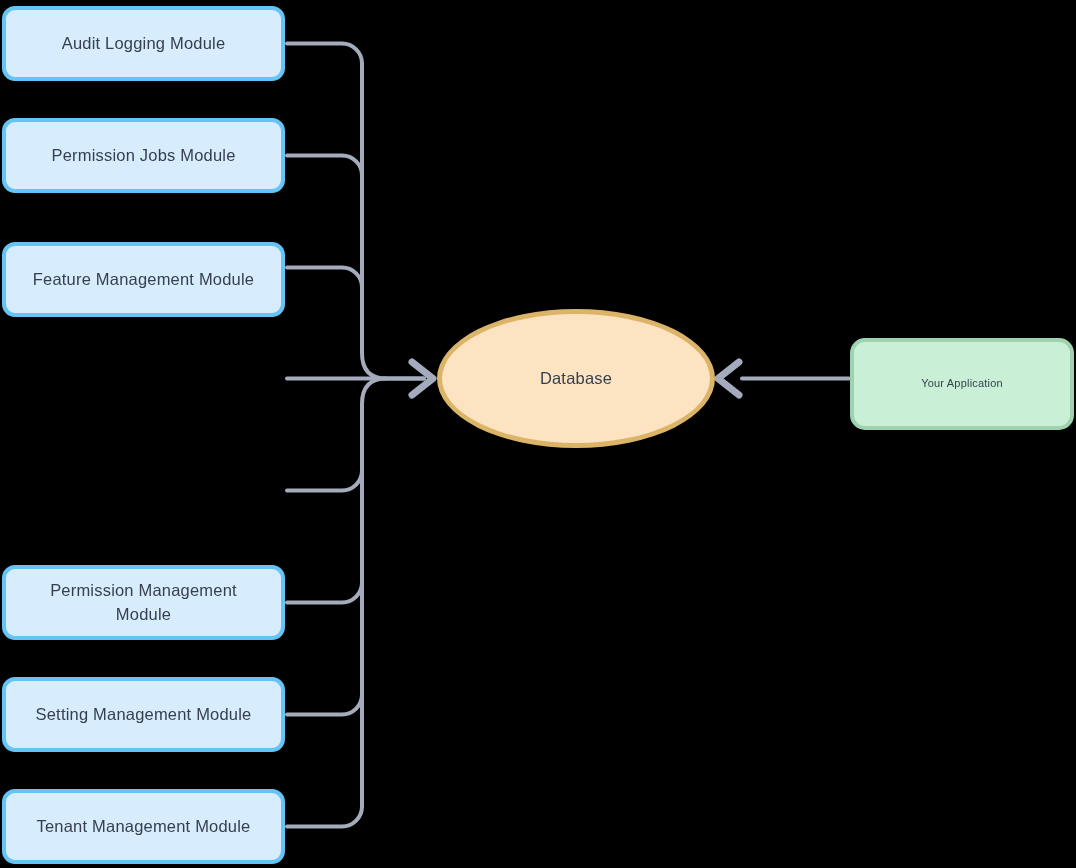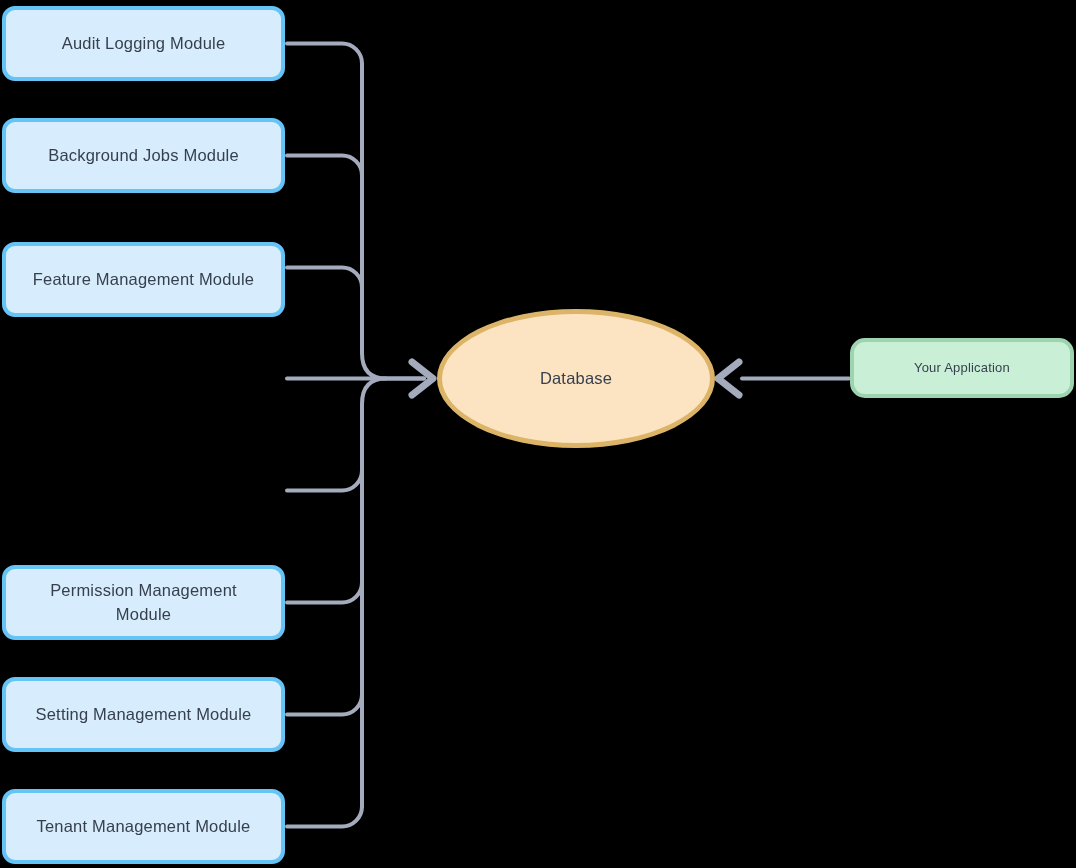--- a/index.html
+++ b/index.html
@@ -67,25 +67,25 @@
     background: var(--database-fill);
     border: 5px solid var(--database-border);
     border-radius: 50%;
     flex-direction: row;
     line-height: 25px;
   }
   .app-box {
     left: 850px;
     top: 338px;
     width: 224px;
-    height: 60px;
+    height: 92px;
     background: var(--application-fill);
     border: 4px solid var(--application-border);
     border-radius: 15px;
-    font-size: 13px;
+    font-size: 11px;
   }
 </style>
 </head>
 <body>
 
 <div class="canvas">
 
   <svg class="connectors" viewBox="0 0 1076 868" xmlns="http://www.w3.org/2000/svg">
 
     <path d="M 287 43.5 H 342 A 20 20 0 0 1 362 63.5"></path>
@@ -103,21 +103,21 @@
     <path class="arrowhead" d="M 412 362 L 433 378.5 L 412 395"></path>
 
     <path d="M 849 378.5 H 742"></path>
     <path class="arrowhead" d="M 739 362 L 718 378.5 L 739 395"></path>
   </svg>
 
   <div class="node module-box" style="top:6px">
     <span>Audit Logging Module</span>
   </div>
   <div class="node module-box" style="top:118px">
-    <span>Background Jobs Module</span>
+    <span>Permission Jobs Module</span>
   </div>
   <div class="node module-box" style="top:242px">
     <span>Feature Management Module</span>
   </div>
   <div class="node module-box" style="top:565px">
     <span>Permission Management Module</span>
   </div>
   <div class="node module-box" style="top:789px">
     <span>Tenant Management Module</span>
   </div>

